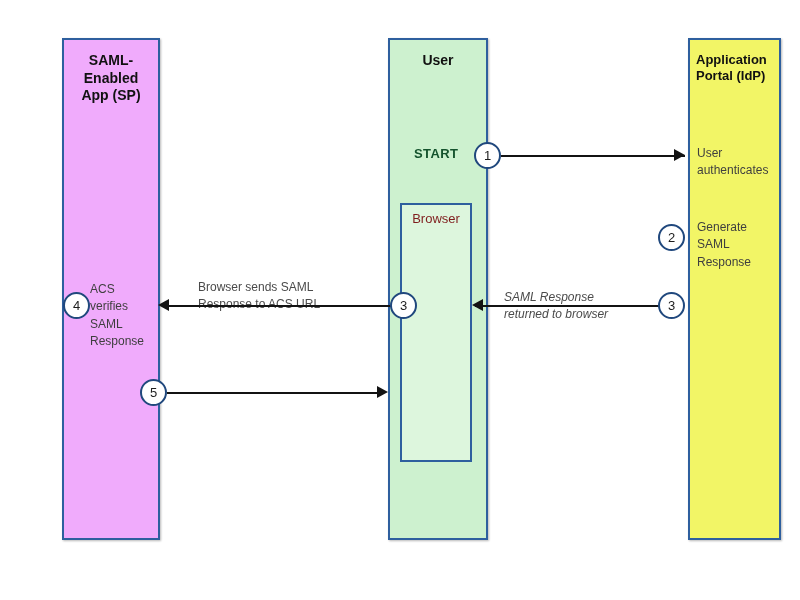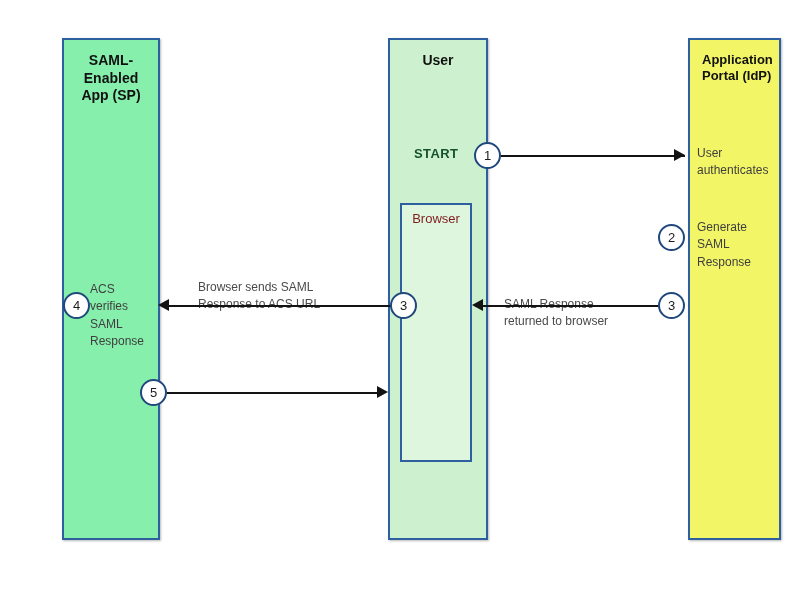--- a/index.html
+++ b/index.html
@@ -32,35 +32,35 @@
     left: 0;
     right: 0;
     text-align: center;
     font-weight: bold;
     color: #111111;
     line-height: 1.25;
   }
 
   #lane-sp {
     left: 62px; top: 38px; width: 98px; height: 502px;
-    background: #86efac;
+    background: #f0abfc;
   }
   #lane-sp .lane-title { top: 12px; font-size: 14px; }
 
   #lane-user {
     left: 388px; top: 38px; width: 100px; height: 502px;
     background: #cdf1cf;
   }
   #lane-user .lane-title { top: 12px; font-size: 14px; }
 
   #lane-idp {
     left: 688px; top: 38px; width: 93px; height: 502px;
     background: #f2f566;
   }
-  #lane-idp .lane-title { top: 12px; font-size: 13px; text-align: left; padding-left: 12px; }
+  #lane-idp .lane-title { top: 12px; font-size: 13px; text-align: left; padding-left: 6px; }
 
   
   #browser-box {
     position: absolute;
     left: 400px; top: 203px; width: 72px; height: 259px;
     background: #ddf6dd;
     border: 2px solid #2e5f9e;
     box-sizing: border-box;
   }
   #browser-label {
@@ -130,21 +130,21 @@
   
   .arrow-label {
     position: absolute;
     font-size: 12px;
     color: #4a4a4a;
     line-height: 1.45;
     z-index: 3;
     margin-top: 16px;
   }
   #label-3a { left: 198px; top: 263px; width: 180px; }
-  #label-3b { left: 504px; top: 280px; width: 160px; }
+  #label-3b { left: 504px; top: 273px; width: 160px; font-style: italic; }
   #label-5  { left: 197px; top: 348px; width: 180px; }
 
   
   .lane-note {
     position: absolute;
     font-size: 12px;
     color: #3f3f3f;
     line-height: 1.45;
     z-index: 3;
   }

